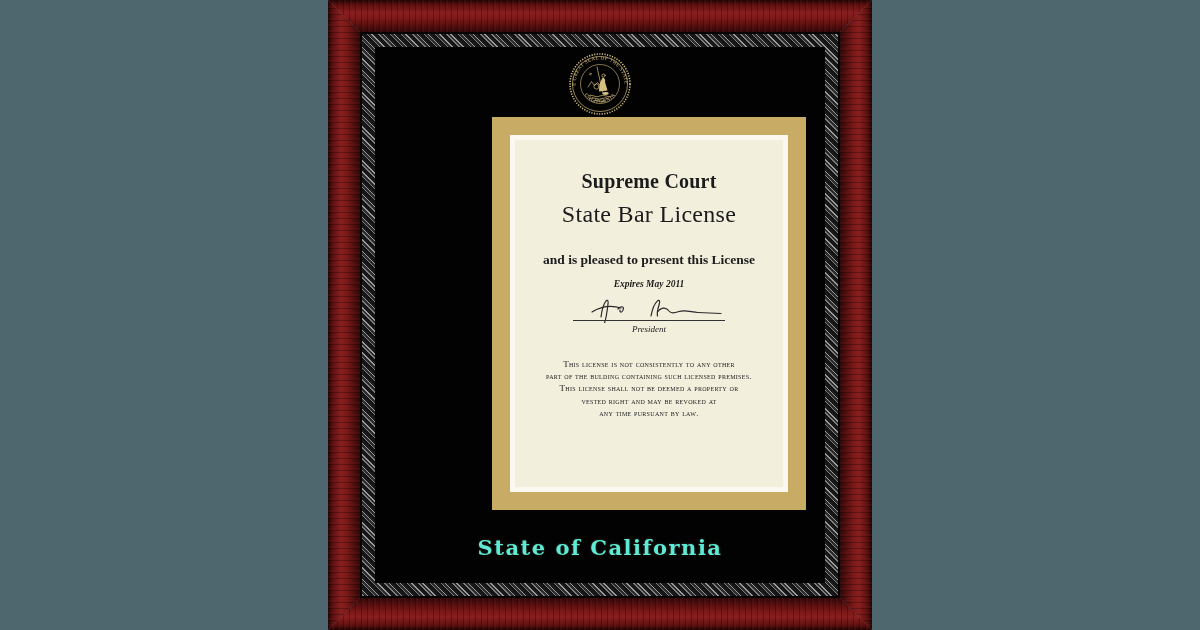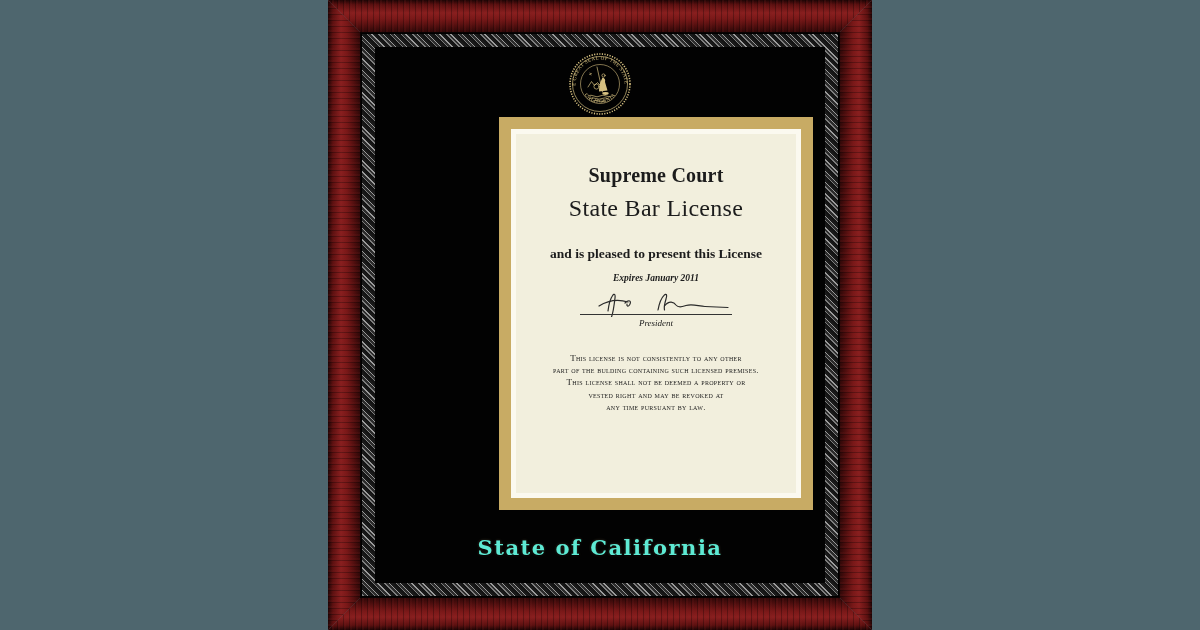--- a/index.html
+++ b/index.html
@@ -66,24 +66,24 @@
   
   .seal {
     position: absolute;
     left: 193px; top: 5px;
     width: 64px; height: 64px;
   }
 
   
   .cert-gold {
     position: absolute;
-    left: 124px; top: 70px;
+    left: 117px; top: 70px;
     width: 314px; height: 393px;
     background: #c8ab64;
-    padding: 12px;
+    padding: 18px;
   }
   .cert-bevel {
     width: 100%; height: 100%;
     background: #fbf9ef;
     padding: 5px;
   }
   .cert-paper {
     width: 100%; height: 100%;
     background: #f2efdd;
     color: #1c1c1c;
@@ -190,21 +190,21 @@
         <div class="cert-bevel">
           <div class="cert-paper">
 
             <div class="cert-title">Supreme Court</div>
 
 
             <div class="cert-subject">State Bar License</div>
 
             <div class="cert-presents">and is pleased to present this License</div>
 
-            <div class="cert-expires">Expires January 2011</div>
+            <div class="cert-expires">Expires May 2011</div>
 
             <div class="sig-block">
               <svg width="156" height="30" viewBox="0 0 156 30">
                 <g stroke="#2a2a2a" stroke-width="1.2" fill="none" stroke-linecap="round">
                   <path d="M30 24 C32 8 38 3 37 11 C36.3 17 35 26 33.5 30"></path>
                   <path d="M21 19 C29 14 40 12 50 15"></path>
                   <path d="M47 16 C51 12 54 14 51.5 18 C50 20 48.5 19 49 17"></path>
                   <path d="M80 23 C83 7 91 3 88 12 C86.5 17 86 21 86.5 23"></path>
                   <path d="M86.5 19 C91 13 96 15 98 18 C100.5 21.5 105 19.5 108 18.5 C115 16.5 121 19.5 127 19.5 L150 20.5"></path>
                 </g>

